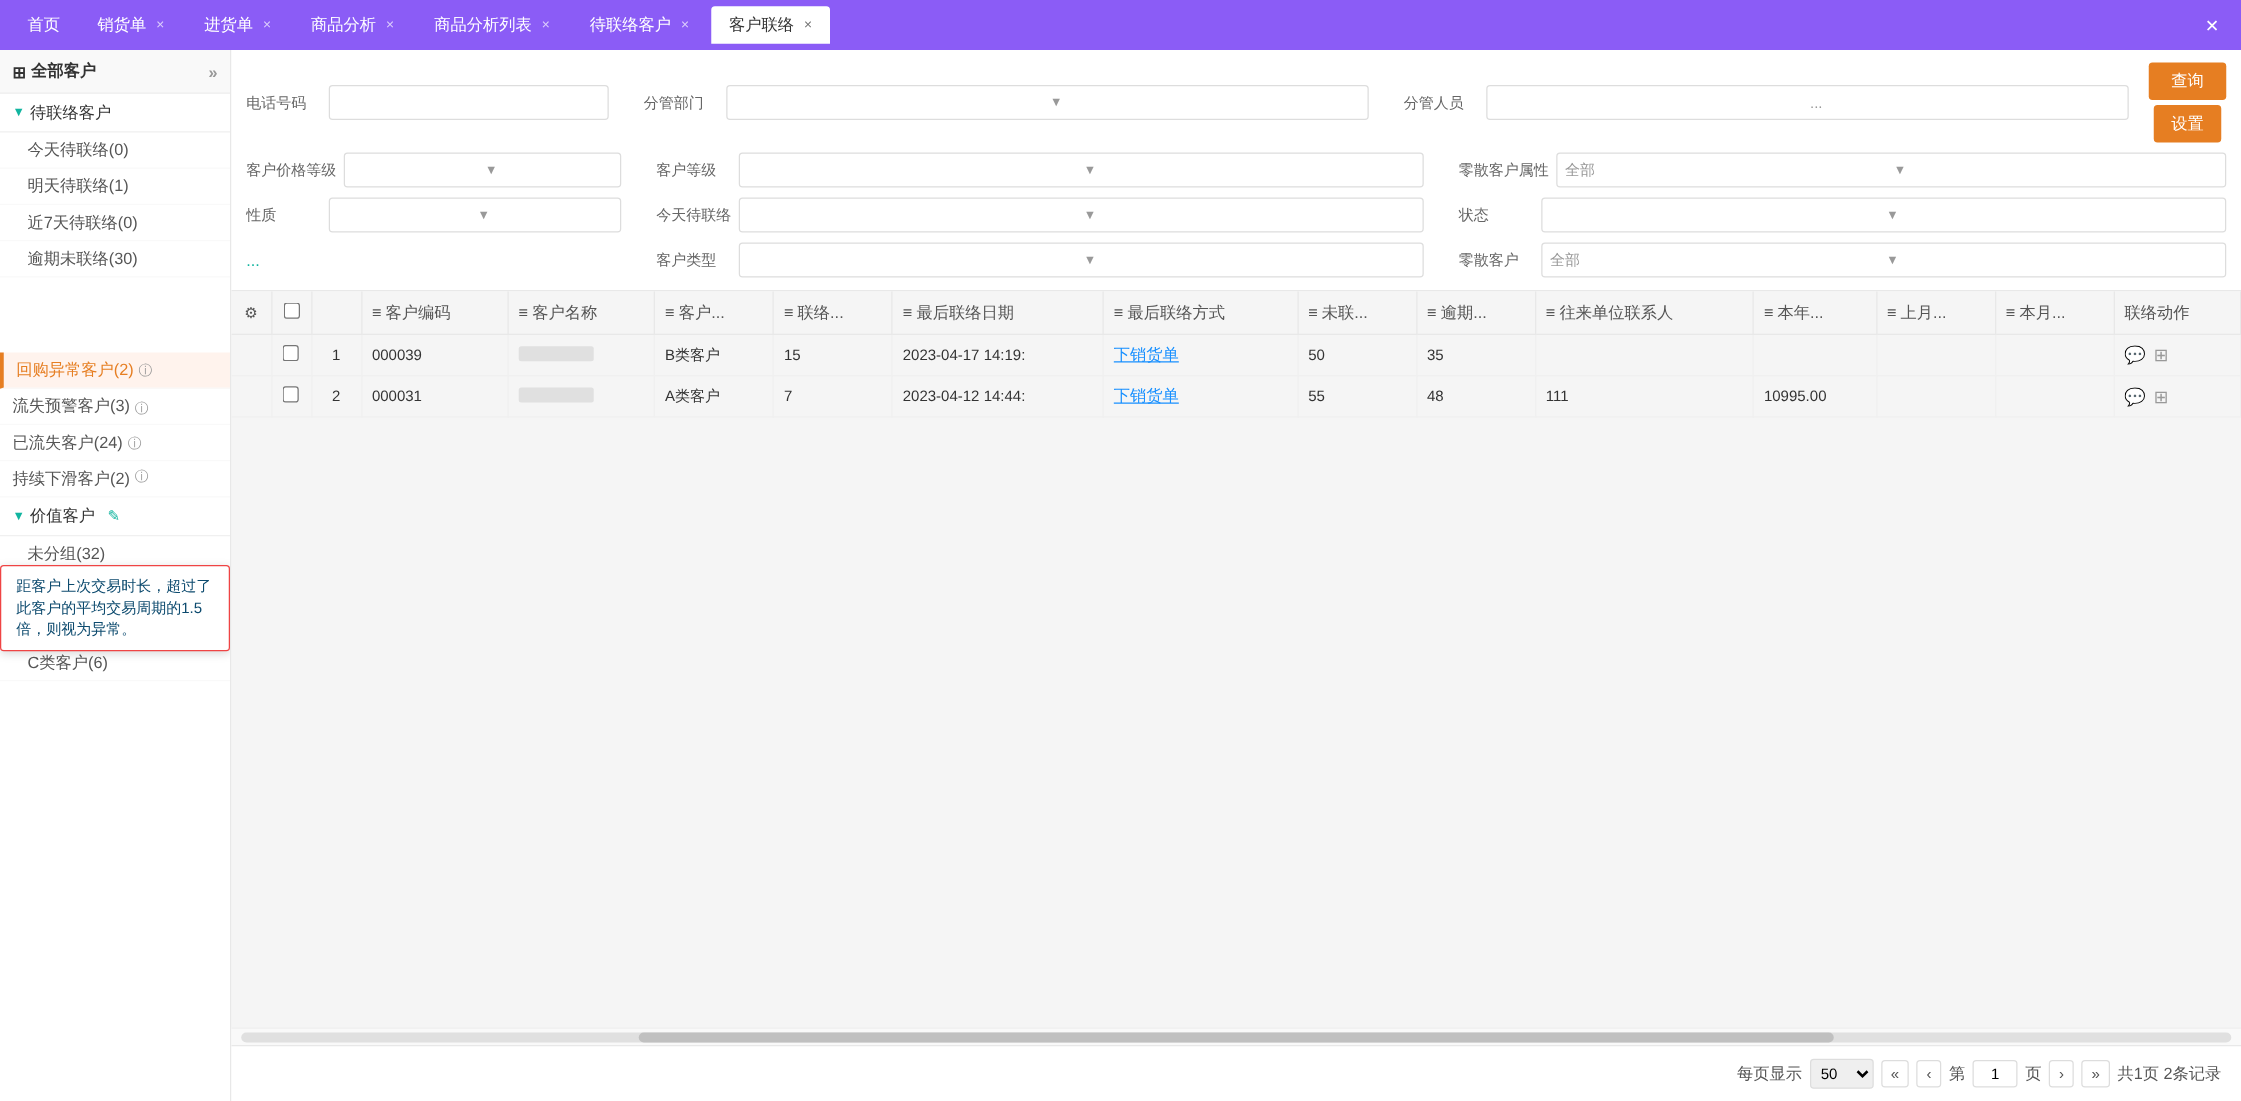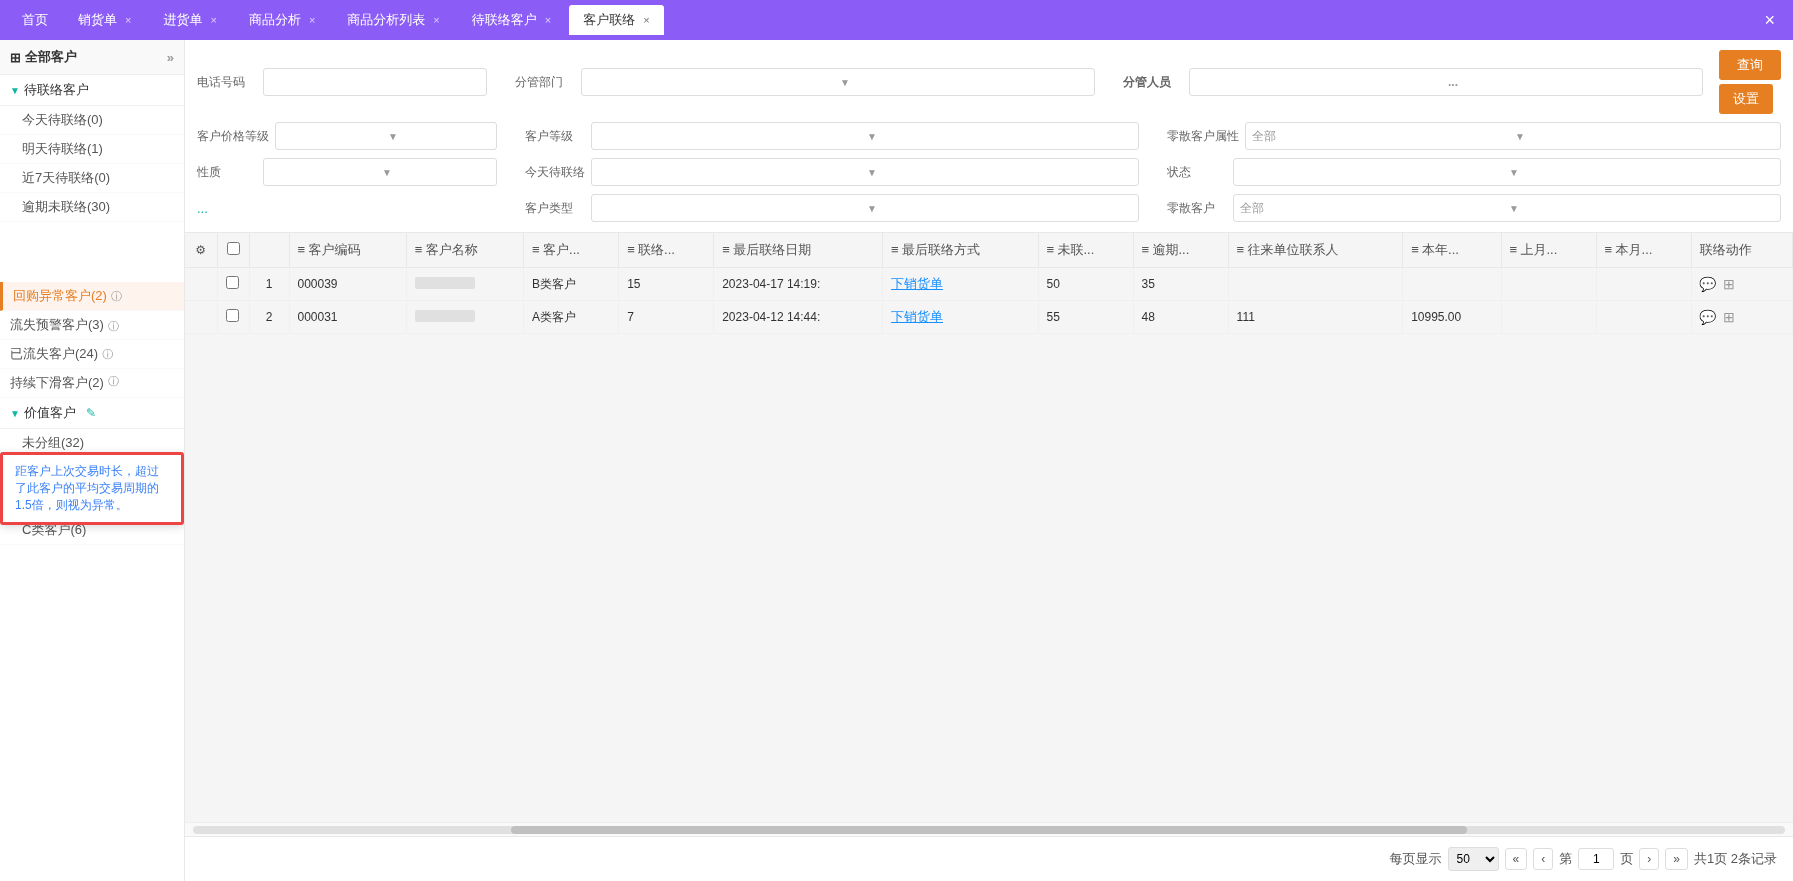--- a/index.html
+++ b/index.html
@@ -110,43 +110,43 @@
       font-size: 12px; outline: none; min-height: 28px;
     }
     .btn-query {
       background: #e67e22; color: white; border: none; border-radius: 3px;
       padding: 6px 18px; cursor: pointer; font-size: 13px; margin-left: 8px;
     }
     .btn-settings {
       background: #e67e22; color: white; border: none; border-radius: 3px;
       padding: 6px 14px; cursor: pointer; font-size: 13px; margin-top: 4px; margin-left: 8px;
     }
-    .right-btns { display: flex; flex-direction: column; align-items: flex-start; }
+    .right-btns { display: flex; flex-direction: column; align-items: center; }
     table { width: 100%; border-collapse: collapse; font-size: 12px; }
     thead tr { background: #f5f5f5; }
     th {
       padding: 8px 8px; text-align: left; border-bottom: 1px solid #e8e8e8;
       border-right: 1px solid #e8e8e8; color: #555; font-weight: normal;
       white-space: nowrap; font-size: 12px;
     }
     td {
       padding: 7px 8px; border-bottom: 1px solid #f0f0f0;
       border-right: 1px solid #f0f0f0; color: #333; font-size: 12px;
     }
     .th-gear { width: 32px; text-align: center; }
     .th-check { width: 32px; text-align: center; }
     .link-text { color: #1890ff; text-decoration: underline; cursor: pointer; }
     .action-icons { display: flex; gap: 6px; align-items: center; }
     .action-icon { color: #999; cursor: pointer; font-size: 14px; }
     .col-num { width: 40px; text-align: center; }
 
     
     .tooltip-box {
-      position: absolute; background: white; border: 3px solid #ef4444;
-      border-radius: 3px; padding: 8px 12px; font-size: 12px; color: #3b82f6;
+      position: absolute; background: white; border: 1px solid #ef4444;
+      border-radius: 3px; padding: 8px 12px; font-size: 12px; color: #0c4a6e;
       box-shadow: 0 2px 8px rgba(0,0,0,0.15); z-index: 100;
       left: 0; top: 230px; max-width: 320px;
     }
 
     
     .pagination {
       display: flex; align-items: center; justify-content: flex-end;
       padding: 10px 16px; background: white; border-top: 1px solid #e8e8e8;
       gap: 6px; font-size: 12px; color: #555;
     }
@@ -290,21 +290,21 @@
         </div>
 
         <div class="filter-field" style="margin-left:20px; flex:2;">
           <label class="filter-label">分管部门</label>
           <div class="filter-select" style="margin-left:6px; flex:1;">
             <span></span>
             <span class="caret">▼</span>
           </div>
         </div>
 
-        <div class="filter-field" style="margin-left:20px; flex:2;font-weight:bold;">
+        <div class="filter-field" style="margin-left:20px; flex:2;">
           <label class="filter-label">分管人员</label>
           <div class="filter-select" style="margin-left:6px; flex:1;">
             <span></span>
             <span style="color:#999;">...</span>
           </div>
         </div>
 
         <div class="right-btns">
           <button class="btn-query">查询</button>
           <button class="btn-settings">设置</button>

